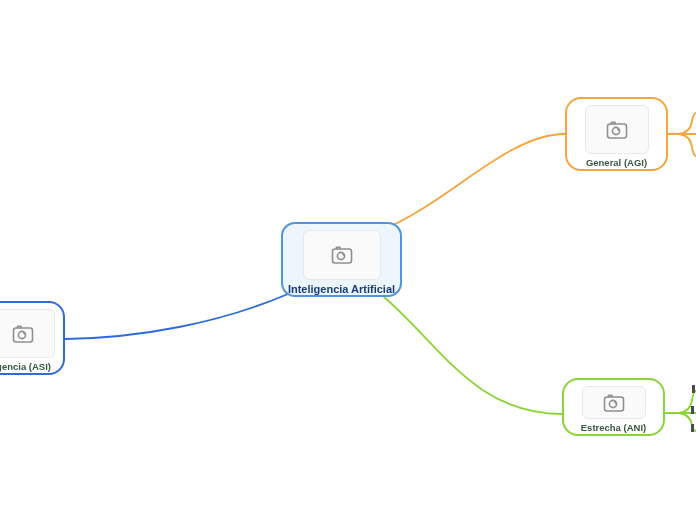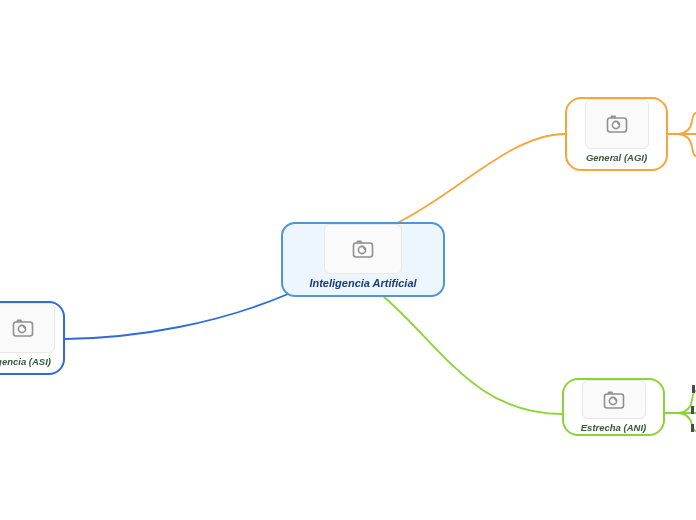--- a/index.html
+++ b/index.html
@@ -21,25 +21,25 @@
   .node {
     position: absolute;
     z-index: 2;
     background: #ffffff;
     border-radius: 16px;
     box-sizing: border-box;
     display: flex;
     flex-direction: column;
     align-items: center;
     justify-content: flex-start;
+    padding-top: 6px;
     cursor: pointer;
-    font-style: italic;
   }
   .node-central {
-    left: 281px; top: 222px; width: 164px; height: 75px;
+    left: 281px; top: 222px; width: 121px; height: 75px;
     border: 2px solid #4E95D9;
     background: #EDF6FC;
     border-radius: 14px;
   }
   .node-agi {
     left: 565px; top: 97px; width: 103px; height: 74px;
     border: 2px solid #F5A53C;
   }
   .node-ani {
     left: 562px; top: 378px; width: 103px; height: 58px;

